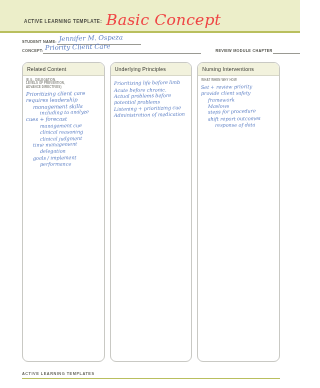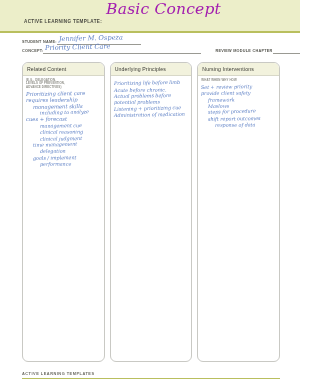--- a/index.html
+++ b/index.html
@@ -24,22 +24,22 @@
     position:absolute;left:24px;top:0;height:31px;
     display:flex;align-items:flex-end;gap:4px;
   }
   .tmpl-label{
     font-size:4.6px;letter-spacing:.35px;font-weight:bold;
     color:#4a4a42;text-transform:uppercase;
     padding-bottom:7.5px;white-space:nowrap;
   }
   .tmpl-title{
     font-family:"DejaVu Serif", serif;
-    font-size:15.5px;font-style:italic;color:#a21caf;
-    padding-bottom:13px;white-space:nowrap;letter-spacing:.2px;
+    font-size:15.5px;font-style:italic;color:#ef4444;
+    padding-bottom:2px;white-space:nowrap;letter-spacing:.2px;
   }
 
   
   .id-block{position:absolute;left:22px;top:36px;width:262px;}
   .id-row{display:flex;align-items:flex-end;height:9px;}
   .id-lab{
     font-size:3.8px;letter-spacing:.25px;font-weight:bold;
     color:#55554e;text-transform:uppercase;white-space:nowrap;
     padding-bottom:1px;
   }

